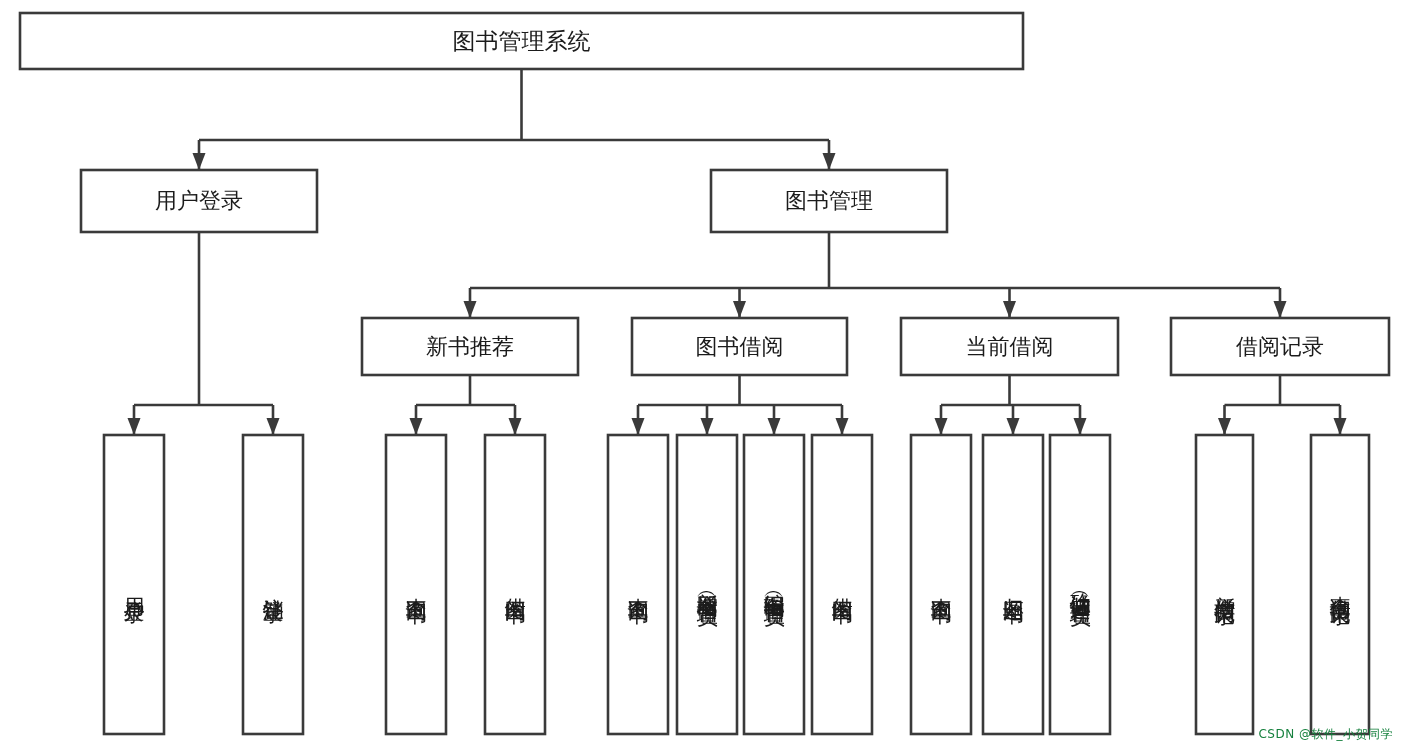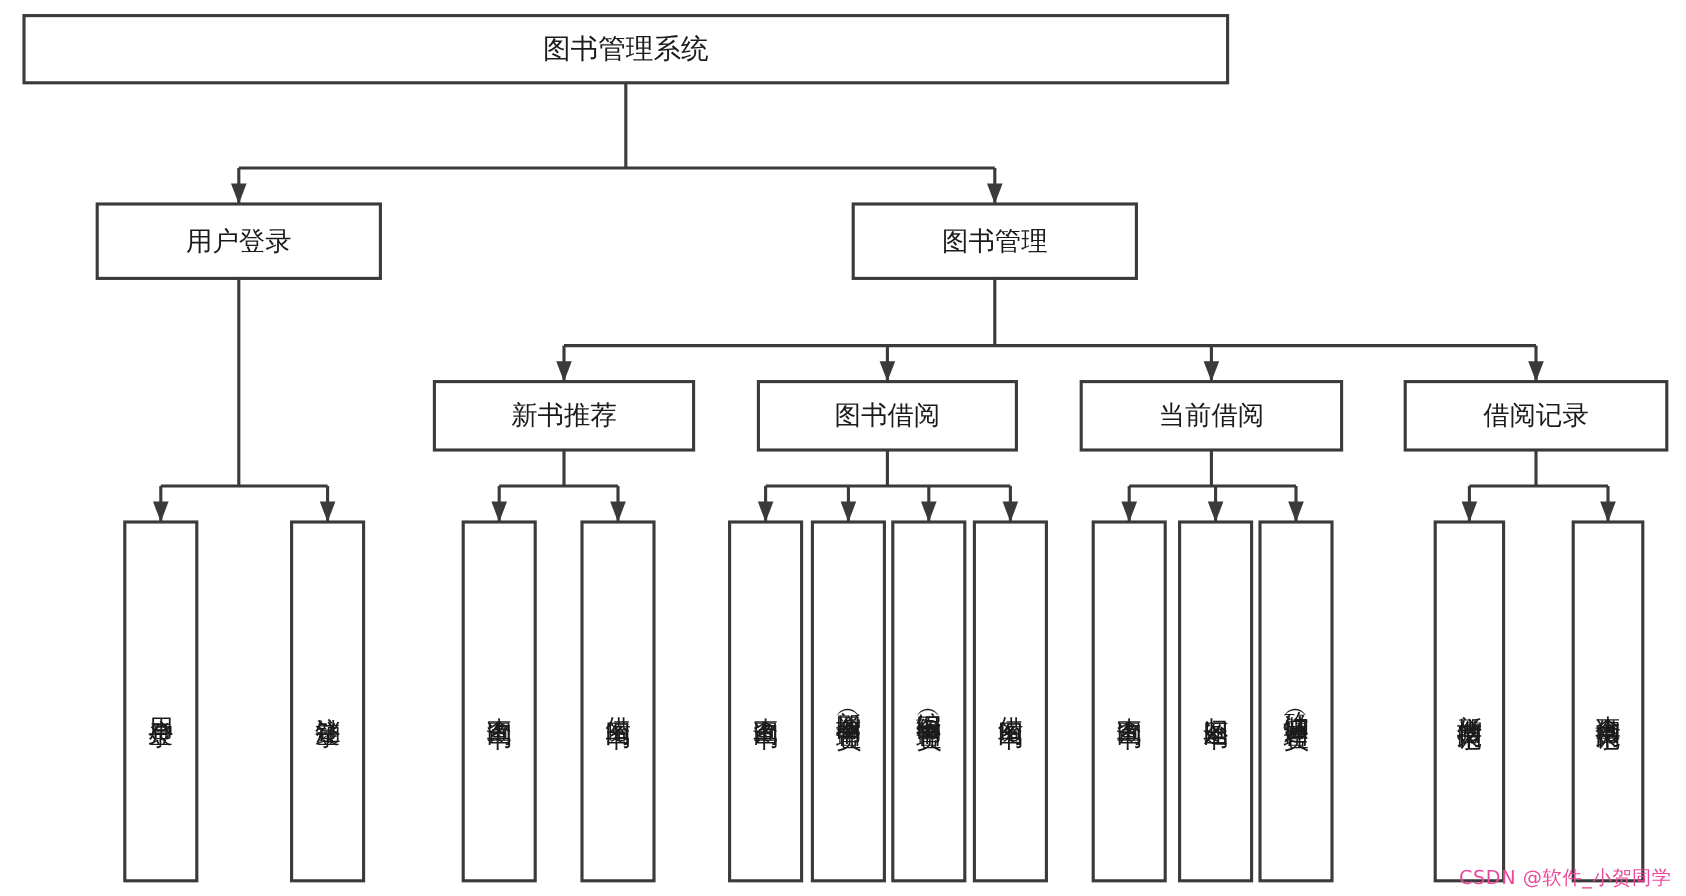--- a/index.html
+++ b/index.html
@@ -73,22 +73,22 @@
     line-height: 1.06;
     letter-spacing: 2px;
     color: #1b1b1b;
     white-space: nowrap;
   }
   .watermark {
     position: absolute;
     right: 12px;
     bottom: 4px;
     font-family: "DejaVu Sans", "Liberation Sans", sans-serif;
-    font-size: 16px;
-    color: #ec4899;
+    font-size: 12px;
+    color: #15803d;
     letter-spacing: 0.5px;
     white-space: nowrap;
   }
 </style>
 </head>
 <body>
 
 <div id="diagram-root">
 
   <svg class="diagram-canvas" viewBox="0 0 1405 747">

